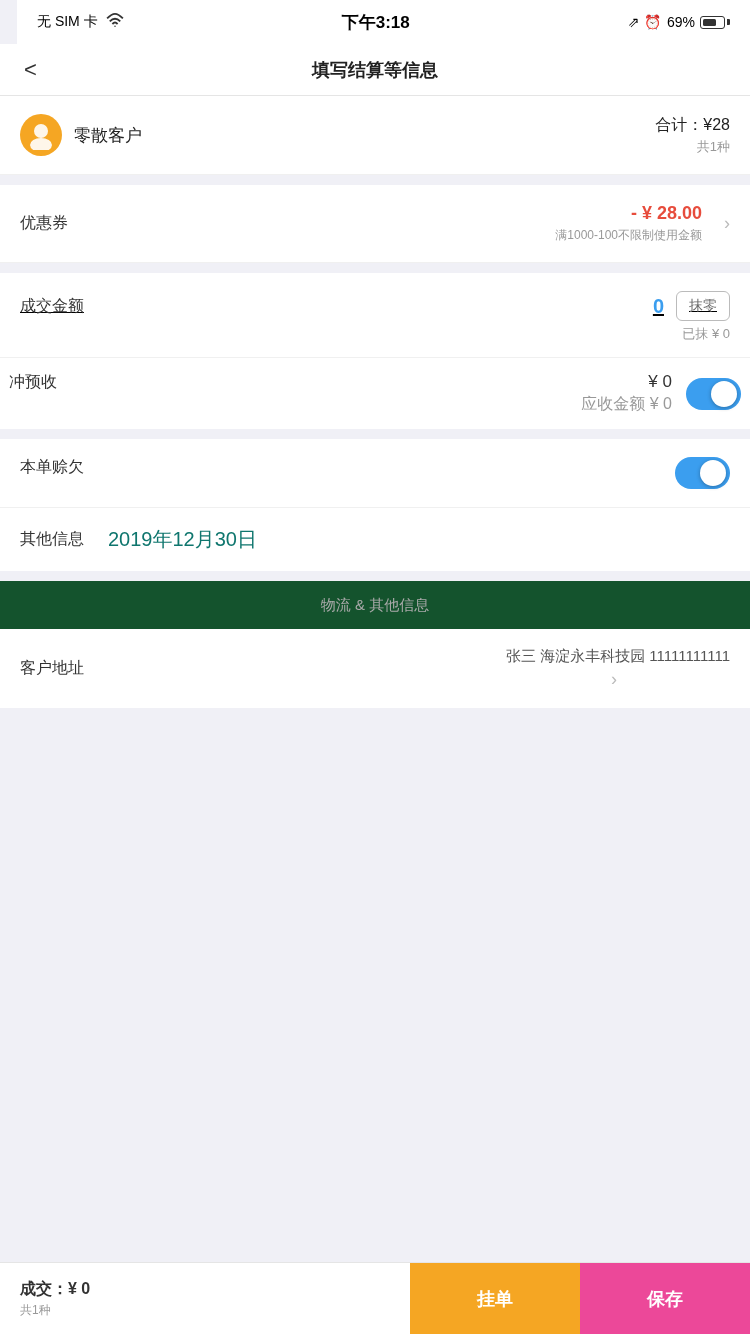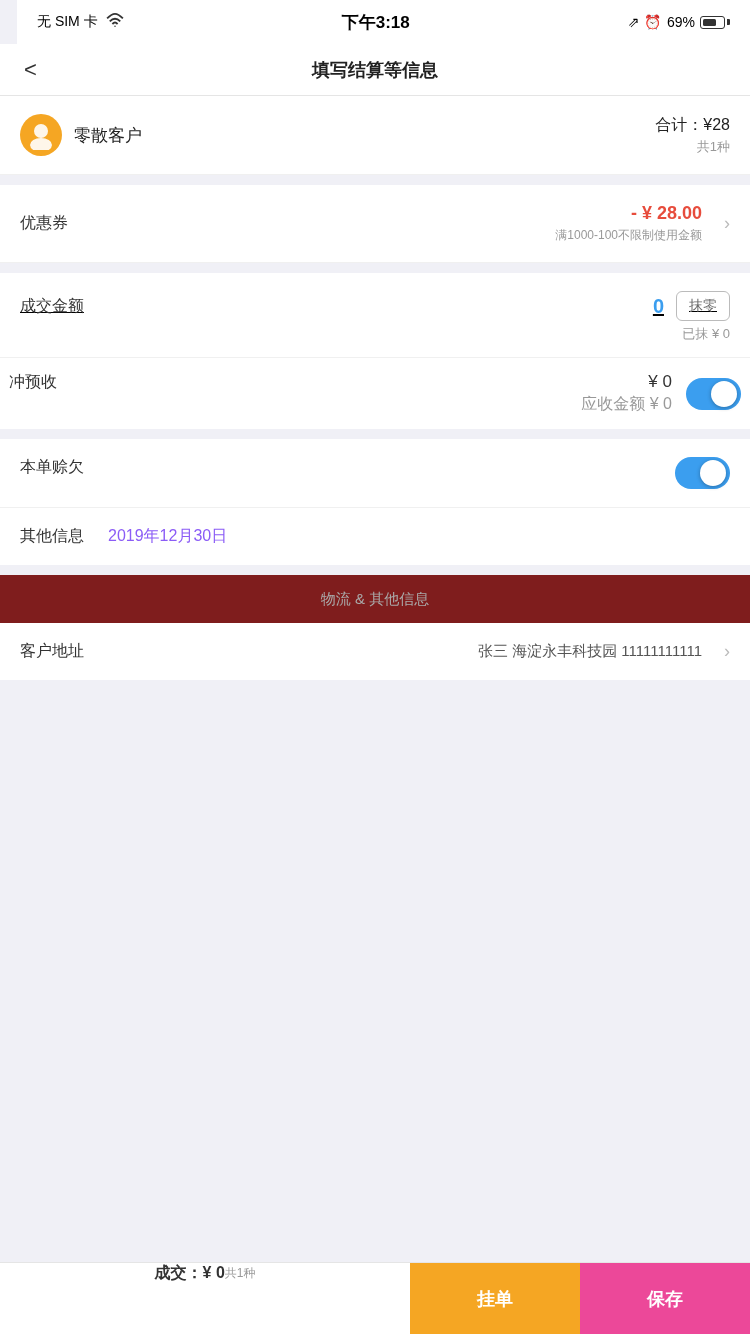--- a/index.html
+++ b/index.html
@@ -217,61 +217,61 @@
 
     
     .due-date-row {
       background: #fff;
       padding: 18px 20px;
       display: flex;
       align-items: center;
       gap: 24px;
     }
     .due-date-label { font-size: 16px; color: #333; }
-    .due-date-value { font-size: 16px; color: #8b5cf6; }
+    .due-date-value { font-size: 20px; color: #0f766e; }
 
     
     .separator-label {
-      background: #7f1d1d;
+      background: #14532d;
       height: 48px;
       display: flex;
       align-items: center;
       justify-content: center;
       color: #aaa;
       font-size: 15px;
     }
 
     
     .address-row {
       background: #fff;
       padding: 18px 20px;
       display: flex;
       align-items: center;
       justify-content: space-between;
     }
     .address-label { font-size: 16px; color: #333; min-width: 80px; }
     .address-content { font-size: 15px; color: #555; flex: 1; margin-left: 8px; }
-    .address-right { display: flex; align-items: center; gap: 22px; }
+    .address-right { display: flex; align-items: center; gap: 3px; flex-direction: column; }
 
     
     .bottom-bar {
       position: fixed;
       bottom: 0;
       left: 0;
       width: 750px;
       height: 72px;
       display: flex;
       align-items: stretch;
       background: #fff;
       border-top: 1px solid #e5e5e5;
     }
     .bottom-info {
       flex: 1;
       display: flex;
-      flex-direction: row;
+      flex-direction: column;
       justify-content: center;
       padding: 0 20px;
     }
     .bottom-deal { font-size: 15px; color: #333; }
     .bottom-deal span { font-size: 16px; font-weight: 600; color: #333; }
     .bottom-count { font-size: 12px; color: #999; margin-top: 2px; }
     .btn-hold {
       width: 170px;
       background: #f5a623;
       display: flex; align-items: center; justify-content: center;

